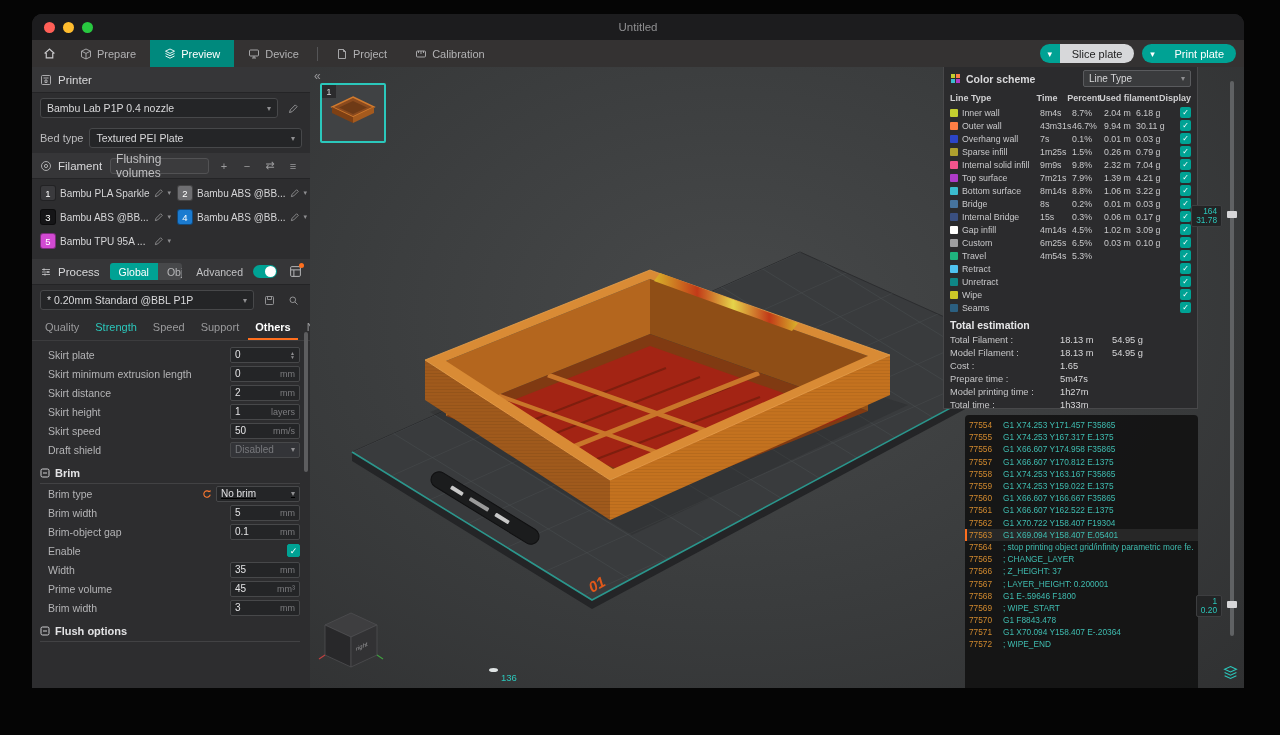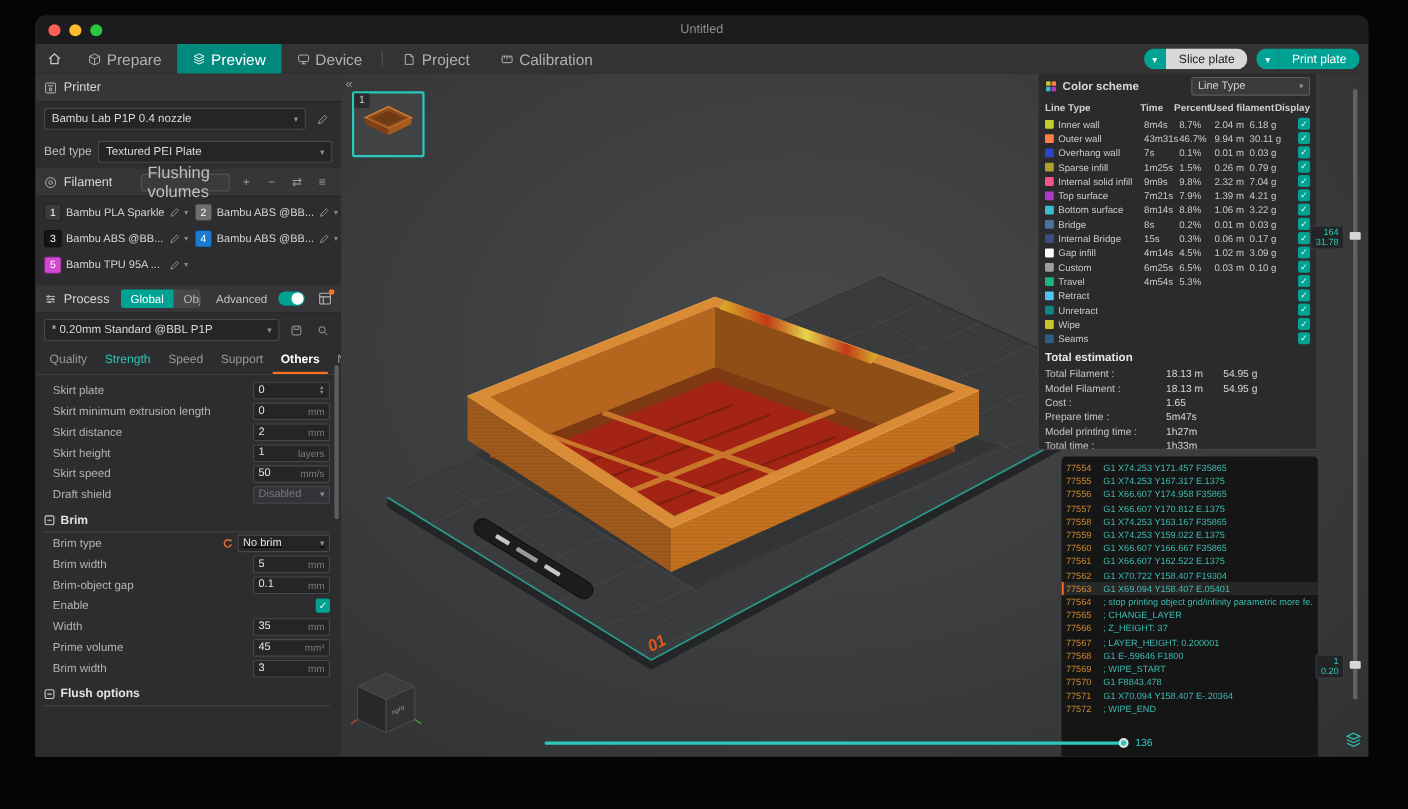--- a/index.html
+++ b/index.html
@@ -13,21 +13,21 @@
   .window{position:absolute;left:32px;top:14px;width:1212px;height:674px;background:var(--bg-win);border-radius:10px 10px 0 0;overflow:hidden;}
   
   .titlebar{height:26px;background:var(--bg-tb);position:relative;display:flex;align-items:center;}
   .traffic{display:flex;gap:8px;margin-left:12px;}
   .tl{width:11px;height:11px;border-radius:50%;}
   .tl.red{background:#ff5f57}.tl.yellow{background:#febc2e}.tl.green{background:#28c840}
   .title{position:absolute;left:0;right:0;text-align:center;font-size:11.5px;color:#8f8f91;}
   
   .navbar{height:27px;background:var(--bg-nav);display:flex;align-items:center;position:relative;}
   .home-btn{width:34px;height:27px;display:flex;align-items:center;justify-content:center;color:#c9c9cb;}
-  .nav-tab{height:27px;display:flex;align-items:center;gap:5px;padding:0 14px;font-size:14px;color:#b2b2b4;cursor:default;}
+  .nav-tab{height:27px;display:flex;align-items:center;gap:5px;padding:0 14px;font-size:11px;color:#b2b2b4;cursor:default;}
   .nav-tab .nicon{display:flex;color:inherit}
   .nav-tab.active{background:#00897d;color:#fff;}
   .nav-sep{width:1px;height:14px;background:#555557;margin:0 4px;}
   .nav-right{position:absolute;right:8px;top:4px;display:flex;gap:8px;}
   .split-btn{display:flex;height:19px;border-radius:10px;overflow:hidden;}
   .split-caret{width:20px;background:var(--accent);color:#fff;font-size:9px;display:flex;align-items:center;justify-content:center;}
   .split-label{padding:0 12px;font-size:11px;display:flex;align-items:center;}
   .slice .split-label{background:#d7d8da;color:#222;}
   .print .split-label{background:var(--accent);color:#fff;}
   
@@ -38,21 +38,21 @@
   .sec-title{font-size:11.5px;font-weight:normal;color:#d8d8da;}
   .sec-icon{display:flex;color:#b8b8ba;}
   .row{display:flex;align-items:center;padding:5px 8px;gap:6px;}
   .lbl{font-size:11px;color:#bcbcbe;}
   .combo{height:20px;background:var(--bg-inp);border:1px solid var(--bd-inp);border-radius:3px;display:flex;align-items:center;padding:0 6px;gap:4px;}
   .combo-val{font-size:10.5px;color:#d9d9db;white-space:nowrap;overflow:hidden;flex:1;}
   .caret{font-size:8px;color:#8f8f92;flex:none;}
   .printer-combo{flex:1;}
   .bed-combo{flex:1;}
   .icon-btn{width:18px;height:18px;display:flex;align-items:center;justify-content:center;color:#9c9c9e;font-size:11px;}
-  .flush-btn{height:16px;background:#3b3b3d;border:1px solid #525254;border-radius:3px;font-size:15px;color:#bfbfc1;padding:0 5px;display:flex;align-items:center;margin-left:20px;}
+  .flush-btn{height:16px;background:#3b3b3d;border:1px solid #525254;border-radius:3px;font-size:12px;color:#bfbfc1;padding:0 5px;display:flex;align-items:center;margin-left:2px;}
   .fil-icons{margin-left:auto;display:flex;gap:5px;}
   .fil-grid{display:grid;grid-template-columns:1fr 1fr;gap:4px 6px;padding:4px 8px 8px;}
   .fil-item{display:flex;align-items:center;gap:4px;height:20px;}
   .fil-badge{width:16px;height:16px;border-radius:3px;color:#fff;font-size:9.5px;display:flex;align-items:center;justify-content:center;flex:none;border:1px solid #0006;}
   .fil-name{font-size:10px;color:#d5d5d7;white-space:nowrap;overflow:hidden;flex:1;}
   .fil-edit{color:#9a9a9c;display:flex;flex:none;}
   .fil-caret{font-size:7px;color:#8f8f92;flex:none;}
   .seg{display:flex;border-radius:3px;overflow:hidden;margin-left:4px;}
   .seg-item{height:17px;padding:0 9px;font-size:10.5px;display:flex;align-items:center;background:#47484a;color:#b5b5b7;}
   .seg-item.active{background:var(--accent);color:#fff;}
@@ -108,21 +108,21 @@
   .tot-row{display:flex;align-items:center;height:13px;padding:0 6px;font-size:9.3px;color:#c6c6c8;}
   .tot-label{width:110px;}
   .tot-v1{width:52px;color:#d8d8da}.tot-v2{flex:1;color:#d8d8da}
   
   .gcode{position:absolute;left:655px;top:348px;width:233px;height:300px;background:rgba(18,18,18,0.9);border-radius:4px;padding:4px 0;overflow:hidden;}
   .gl{display:flex;height:12.2px;align-items:center;font-family:"DejaVu Sans Mono",monospace;font-size:8.3px;white-space:nowrap;padding:0 4px;}
   .gl.cur{background:rgba(255,255,255,0.08);border-left:2px solid var(--orange);padding-left:2px;}
   .gnum{width:30px;color:#d0892e;flex:none;}
   .gtxt{color:#3fbcb0;overflow:hidden;margin-left:4px;}
   
-  .hslider{position:absolute;left:185px;bottom:6px;height:14px;display:flex;align-items:center;}
+  .hslider{position:absolute;left:185px;bottom:6px;height:14px;display:flex;flex-direction:column;}
   .hs-track{width:528px;height:3px;border-radius:2px;background:var(--accent-br);}
   .hs-handle{width:9px;height:9px;border-radius:50%;background:var(--accent-br);border:2px solid #dfe4e4;margin-left:-6px;}
   .hs-val{font-size:9.5px;color:var(--accent-br);margin-left:6px;}
   .vtrack{position:absolute;right:10px;top:14px;bottom:52px;width:4px;border-radius:2px;background:#606264;}
   .vhandle{position:absolute;right:7px;width:10px;height:7px;background:#d6d6d8;border-radius:1px;}
   .vbadge{position:absolute;right:22px;background:#232425;border:1px solid #3d3e40;border-radius:2px;padding:1px 4px;text-align:right;}
   .vbadge span{display:block;font-size:8.3px;line-height:9px;color:var(--accent-br);}
   .layers-btn{position:absolute;right:6px;bottom:8px;color:var(--accent-br);display:flex;}
   .navcube{position:absolute;left:8px;bottom:10px;}
   .cube-label{font-size:6px;fill:#949496;}

